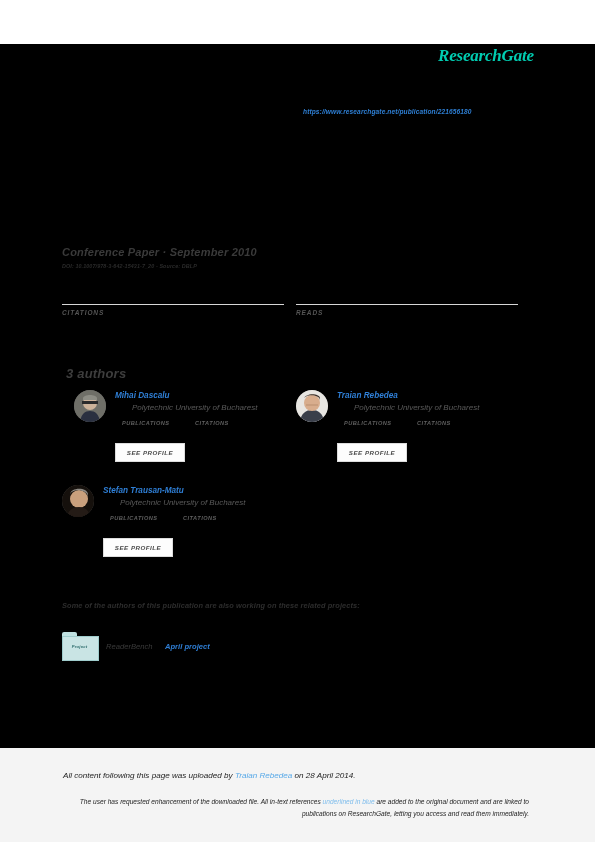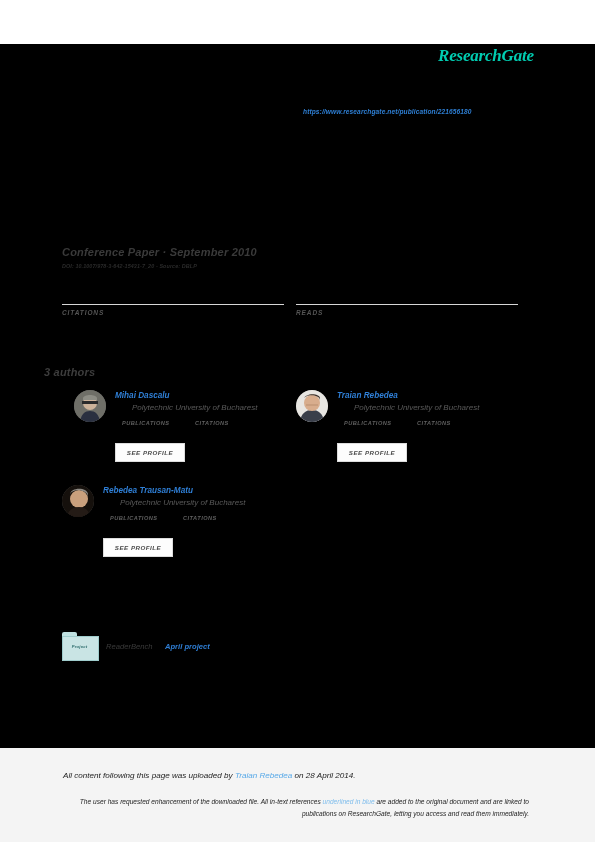--- a/index.html
+++ b/index.html
@@ -67,22 +67,22 @@
   .stat .rule{
     position:absolute;left:0;top:14px;width:222px;height:1px;background:#d6d6d6;
   }
   .stat .lbl{
     position:absolute;left:0;top:19px;
     font-size:6.5px;font-weight:700;color:#555555;letter-spacing:0.9px;
   }
 
   
   .authors-count{
-    position:absolute;left:44px;top:366px;
-    font-size:11px;font-weight:600;color:#3d3d3d;letter-spacing:0.2px;
+    position:absolute;left:66px;top:366px;
+    font-size:13px;font-weight:600;color:#3d3d3d;letter-spacing:0.2px;
   }
   .author{position:absolute;width:235px;height:90px;}
   .author .ava{
     position:absolute;left:0;top:0;width:32px;height:32px;border-radius:50%;
     overflow:hidden;background:#4d4d4d;
   }
   .author .ava .sk{
     position:absolute;left:0;top:0;width:32px;height:32px;
   }
   .author .name{
@@ -240,35 +240,36 @@
 
   <div class="author" style="left:62px;top:485px;">
     <div class="ava">
       <svg class="sk" viewBox="0 0 32 32">
         <rect width="32" height="32" fill="#15100c"></rect>
         <circle cx="17" cy="14" r="9" fill="#c9a07d"></circle>
         <path d="M8 10 C9 3 26 4 26 12 L26 9 C25 2 8 2 8 10 Z" fill="#8e8a84"></path>
         <path d="M5 32 C6 25 11 22 17 22 C23 22 27 25 28 32 Z" fill="#241b16"></path>
       </svg>
     </div>
-    <div class="name">Rebedea Trausan-Matu</div>
+    <div class="name">Stefan Trausan-Matu</div>
     <div class="aff">Polytechnic University of Bucharest</div>
     <div class="substat">
       <div class="col c1">
         <div class="snum"></div>
         <div class="slbl">PUBLICATIONS</div>
       </div>
       <div class="col c2">
         <div class="snum"></div>
         <div class="slbl">CITATIONS</div>
       </div>
     </div>
     <div class="seebtn">SEE PROFILE</div>
   </div>
 
+  <div class="proj-head">Some of the authors of this publication are also working on these related projects:</div>
 
   <div class="proj-row">
     <div class="folder">
       <div class="tab"></div>
       <div class="body"></div>
       <div class="ftxt">Project</div>
     </div>
     <div class="proj-name">ReaderBench</div>
     <div class="proj-link">April project</div>
   </div>

